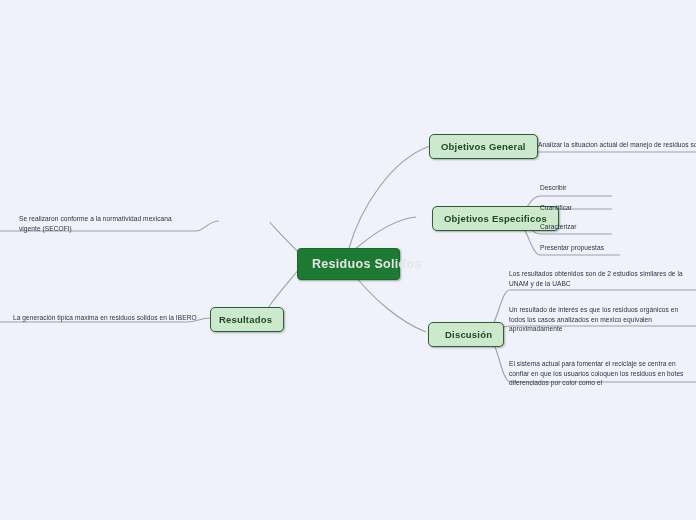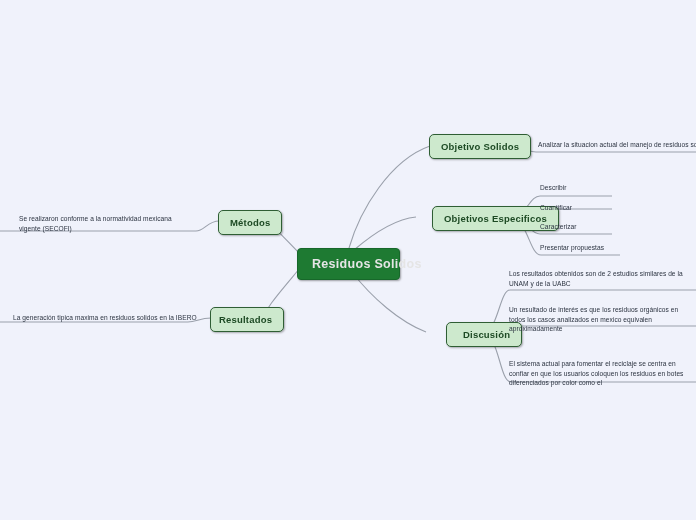--- a/index.html
+++ b/index.html
@@ -100,33 +100,32 @@
       <path d="M211,318 C200,318 196,322 188,322 L0,322"></path>
 
       <path d="M486,330 C498,329 500,290 510,290 L696,290"></path>
       <path d="M486,332 C498,332 500,326 510,326 L696,326"></path>
       <path d="M486,336 C499,338 500,382 511,382 L696,382"></path>
     </g>
   </svg>
 
   <div class="node root-node" style="left:297px; top:248px; width:103px;">Residuos Solidos</div>
 
-  <div class="node branch-node" style="left:429px; top:134px;">Objetivo Solidos</div>
+  <div class="node branch-node" style="left:429px; top:134px;">Objetivos General</div>
   <div class="node leaf-node nowrap" style="left:538px; top:140px; max-width:160px;">Analizar la situacion actual del manejo de residuos solidos</div>
 
   <div class="node branch-node" style="left:432px; top:206px;">Objetivos Especificos</div>
   <div class="node leaf-node nowrap" style="left:540px; top:183px;">Describir</div>
   <div class="node leaf-node nowrap" style="left:540px; top:203px;">Cuantificar</div>
   <div class="node leaf-node nowrap" style="left:540px; top:222px;">Caracterizar</div>
   <div class="node leaf-node nowrap" style="left:540px; top:243px;">Presentar propuestas</div>
 
-  <div class="node branch-node" style="left:218px; top:210px;">Métodos</div>
   <div class="node leaf-node" style="left:19px; top:214px; width:172px;">Se realizaron conforme a la normatividad mexicana vigente (SECOFI)</div>
 
   <div class="node branch-node" style="left:210px; top:307px;padding-left:8px;">Resultados</div>
   <div class="node leaf-node nowrap" style="left:13px; top:313px;">La generación tipica maxima en residuos solidos en la IBERO</div>
 
-  <div class="node branch-node" style="left:446px; top:322px;padding-left:16px;">Discusión</div>
+  <div class="node branch-node" style="left:428px; top:322px;padding-left:16px;">Discusión</div>
   <div class="node leaf-node" style="left:509px; top:269px; width:180px;">Los resultados obtenidos son de 2 estudios similares de la UNAM y de la UABC</div>
   <div class="node leaf-node" style="left:509px; top:305px; width:180px;">Un resultado de interés es que los residuos orgánicos en todos los casos analizados en mexico equivalen aproximadamente</div>
   <div class="node leaf-node" style="left:509px; top:359px; width:180px;">El sistema actual para fomentar el reciclaje se centra en confiar en que los usuarios coloquen los residuos en botes diferenciados por color como el</div>
 
 </div>
 
 </body></html>

